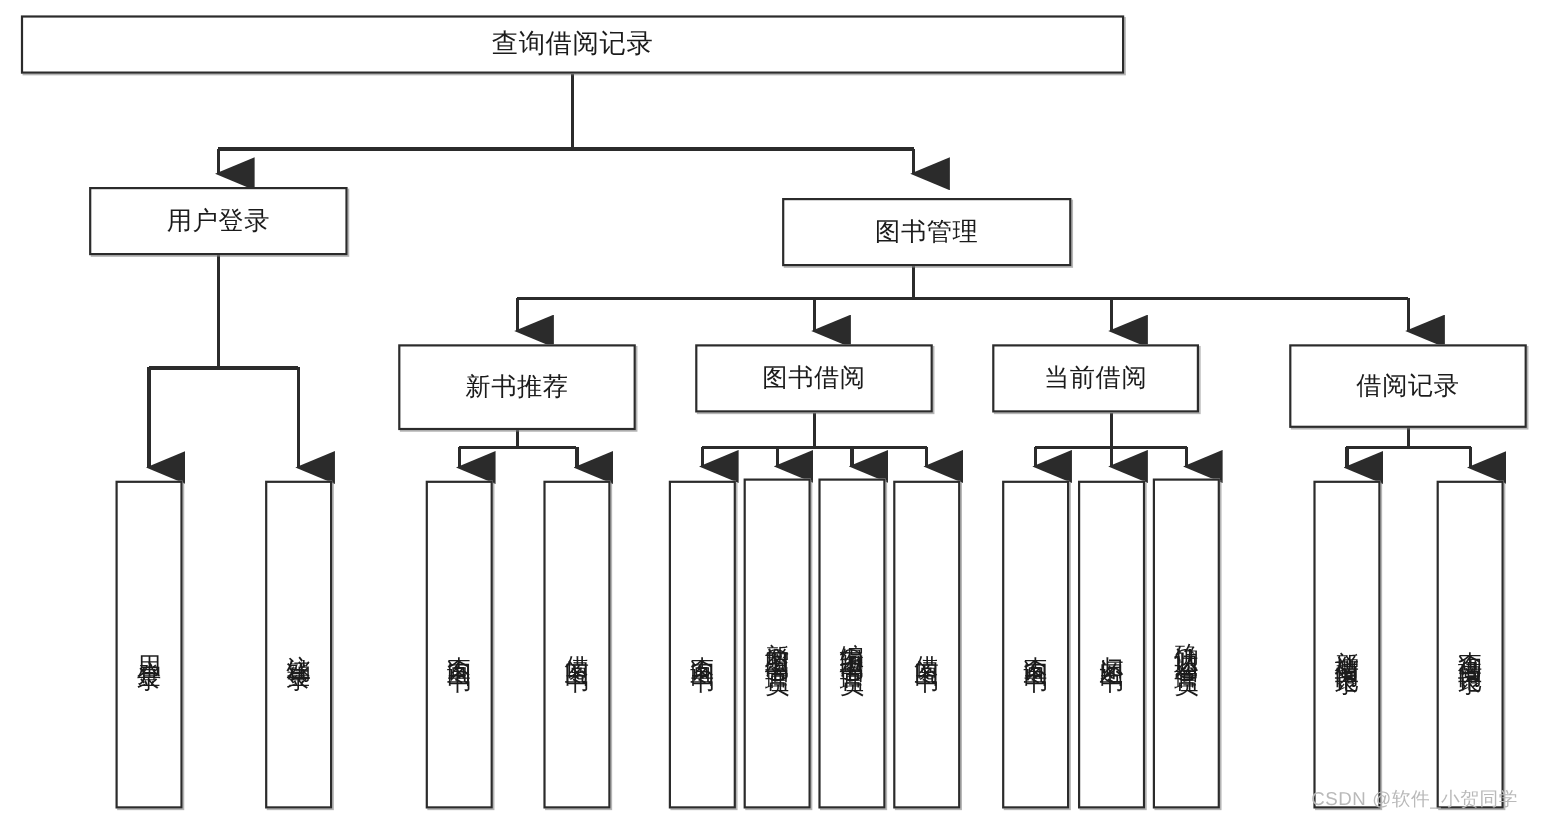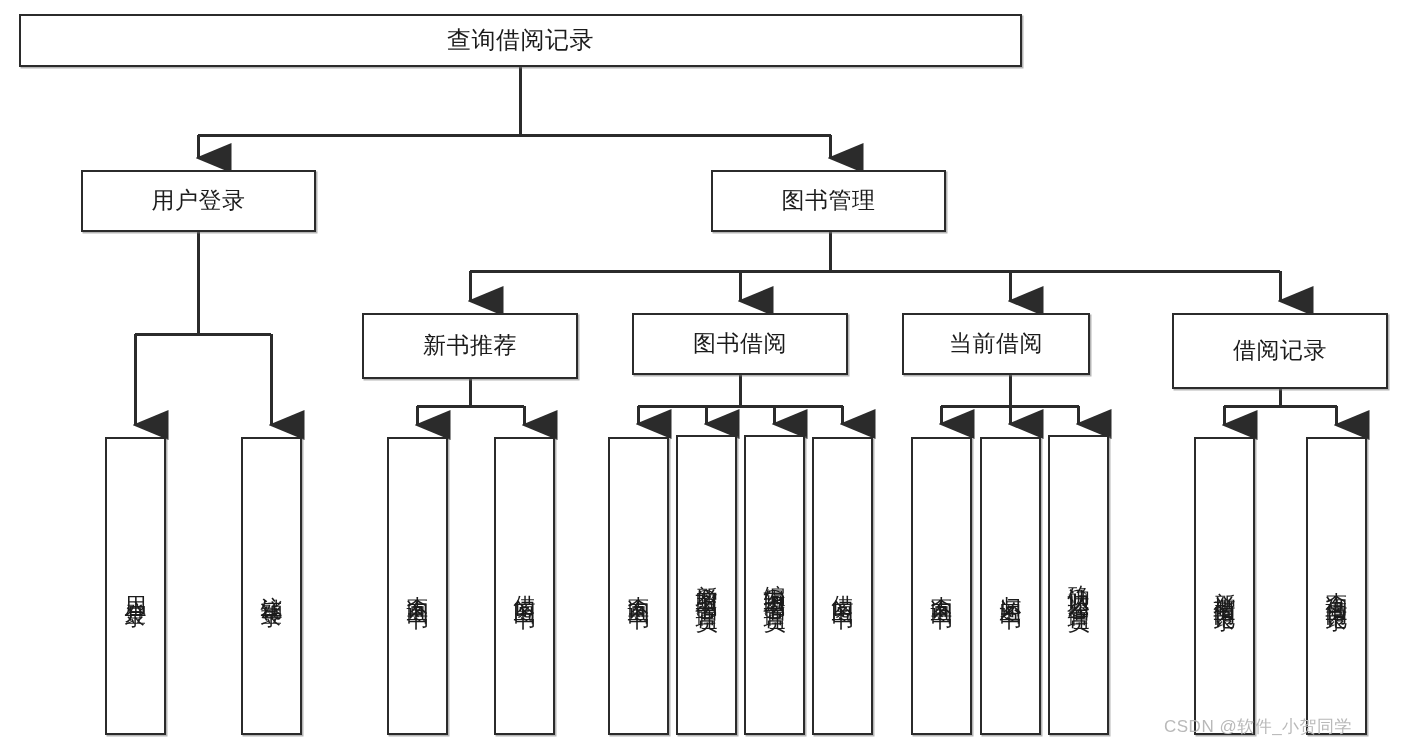--- a/index.html
+++ b/index.html
@@ -116,25 +116,25 @@
     </g>
   </svg>
 
   <div class="node root" style="left:19px;top:14px;width:1003px;height:53px;">
     <span class="lbl">查询借阅记录</span>
   </div>
 
   <div class="node" style="left:81px;top:170px;width:235px;height:62px;">
     <span class="lbl">用户登录</span>
   </div>
-  <div class="node" style="left:711px;top:170px;width:235px;height:62px;">
+  <div class="node" style="left:711px;top:180px;width:263px;height:62px;">
     <span class="lbl">图书管理</span>
   </div>
 
-  <div class="node" style="left:362px;top:313px;width:216px;height:66px;">
+  <div class="node" style="left:362px;top:313px;width:216px;height:78px;">
     <span class="lbl">新书推荐</span>
   </div>
   <div class="node" style="left:632px;top:313px;width:216px;height:62px;">
     <span class="lbl">图书借阅</span>
   </div>
   <div class="node" style="left:902px;top:313px;width:188px;height:62px;">
     <span class="lbl">当前借阅</span>
   </div>
   <div class="node" style="left:1172px;top:313px;width:216px;height:76px;">
     <span class="lbl">借阅记录</span>
@@ -177,15 +177,15 @@
     <span class="lbl">确认归还（管理员）</span>
   </div>
 
   <div class="node leaf" style="left:1194px;top:437px;width:61px;height:298px;">
     <span class="lbl">新增借阅记录</span>
   </div>
   <div class="node leaf" style="left:1306px;top:437px;width:61px;height:298px;">
     <span class="lbl">查询借阅记录</span>
   </div>
 
-  <div class="watermark" style="left:1164px;top:715px;">CSDN @软件_小贺同学</div>
+  <div class="watermark" style="left:1192px;top:715px;">CSDN @软件_小贺同学</div>
 
 </div>
 
 </body></html>

